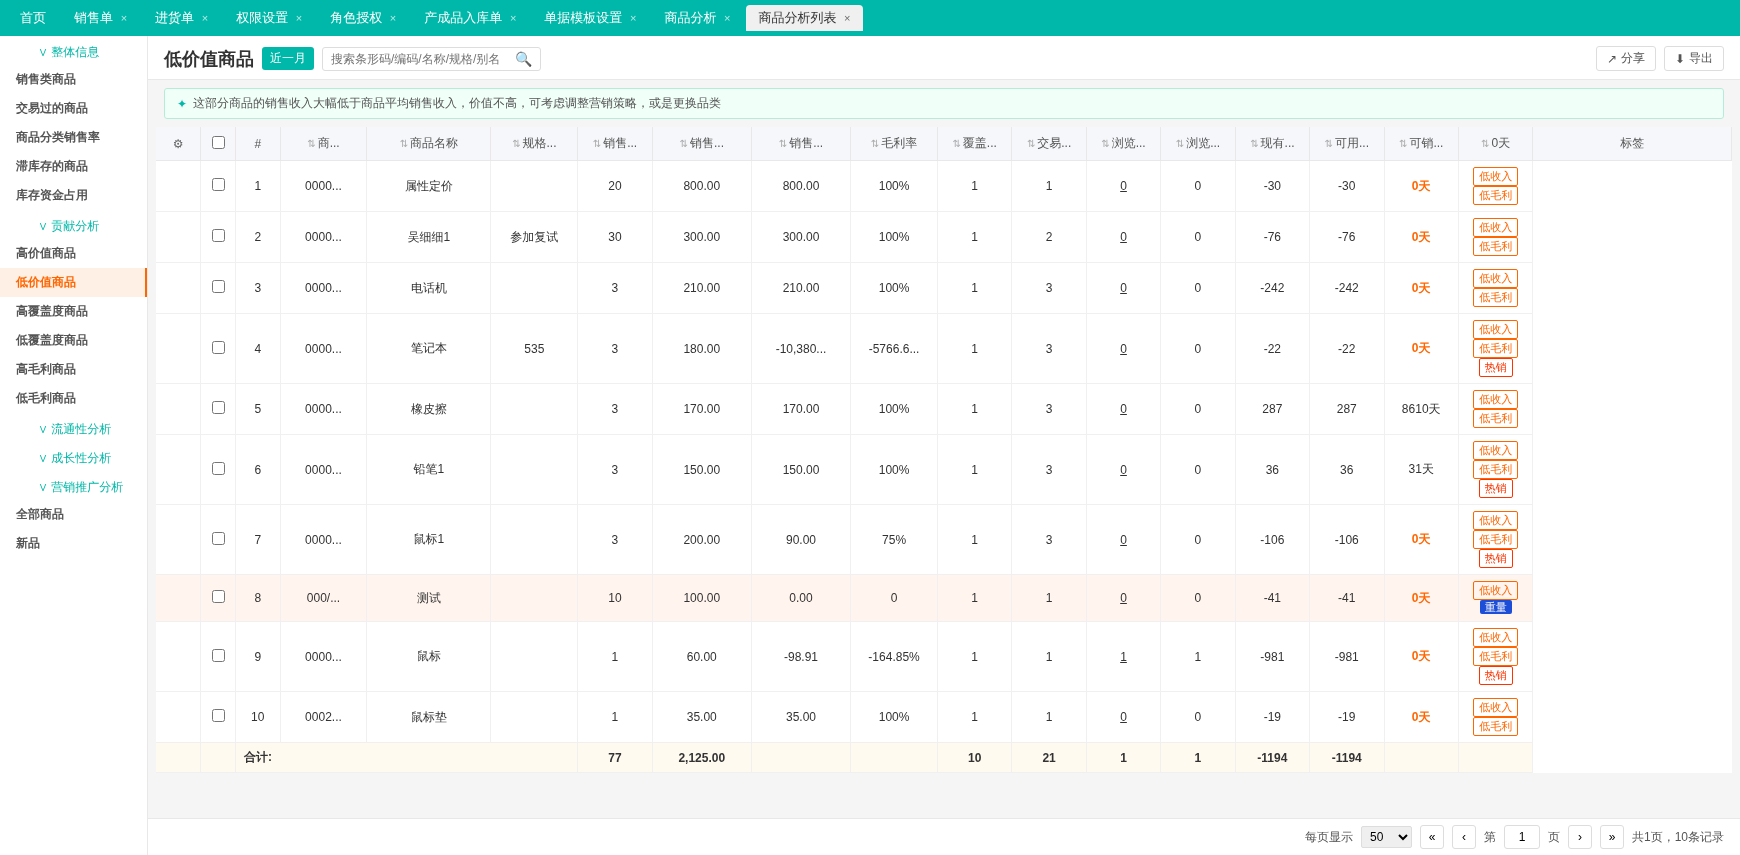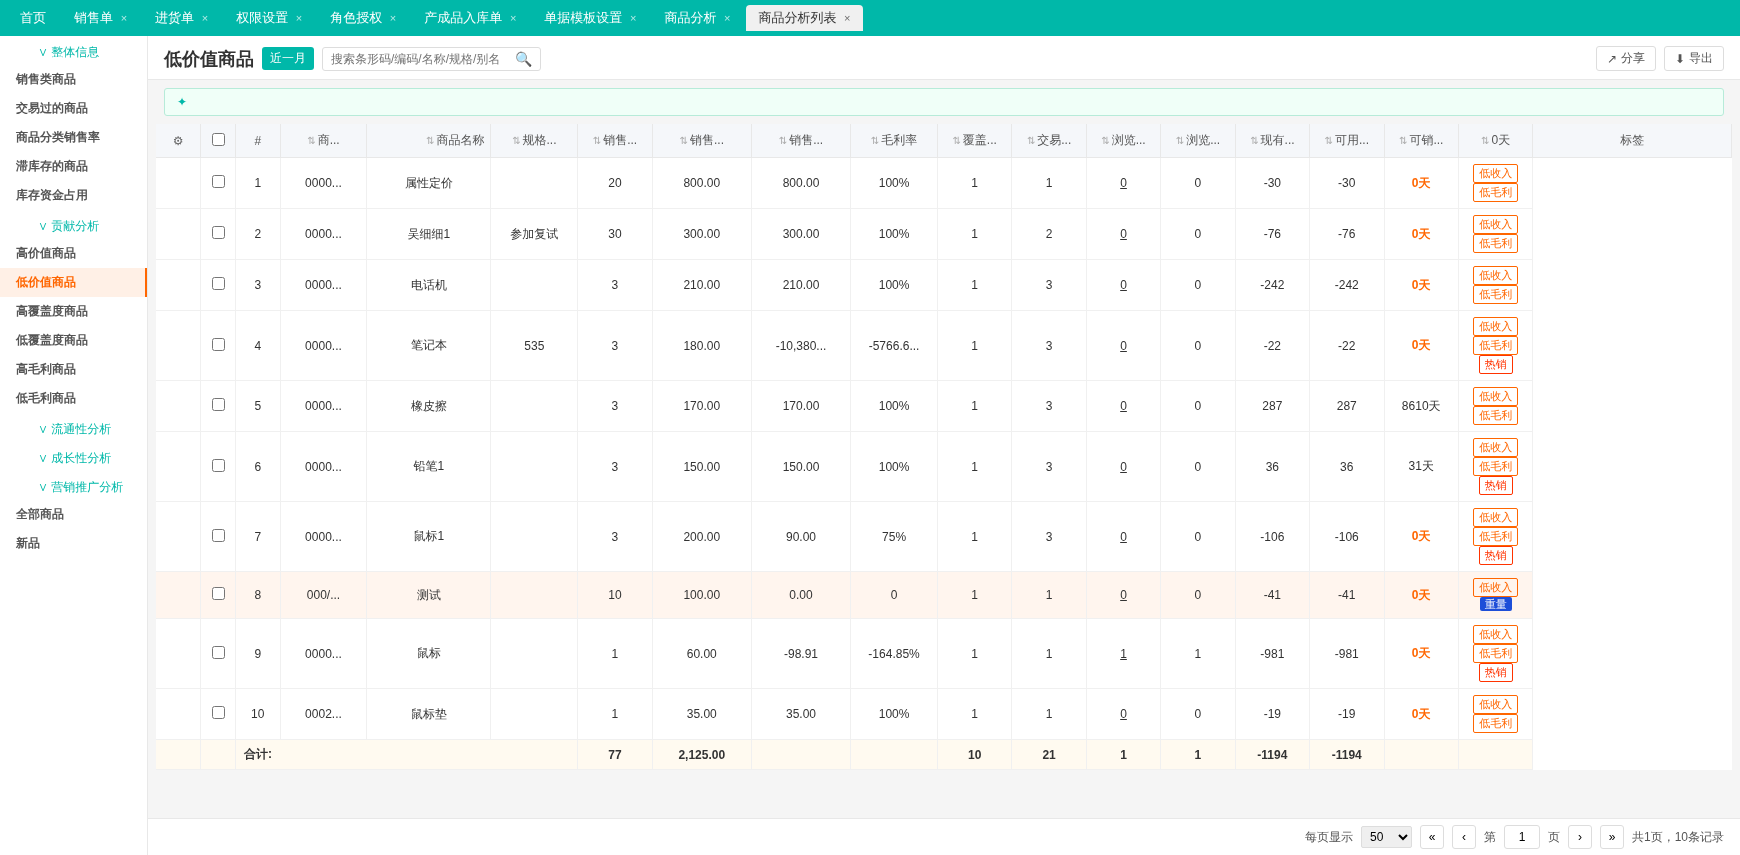--- a/index.html
+++ b/index.html
@@ -58,21 +58,21 @@
     
     
     .pagination-bar { background: white; border-top: 1px solid #e8e8e8; padding: 6px 16px; display: flex; align-items: center; justify-content: flex-end; gap: 8px; font-size: 12px; color: #555; }
     .page-size-select { border: 1px solid #ddd; border-radius: 2px; padding: 2px 4px; font-size: 12px; }
     .page-btn { width: 24px; height: 24px; border: 1px solid #ddd; background: white; border-radius: 3px; cursor: pointer; display: flex; align-items: center; justify-content: center; font-size: 12px; }
     .page-input { width: 36px; height: 24px; border: 1px solid #ddd; border-radius: 3px; text-align: center; font-size: 12px; }
     
     .col-num { width: 36px; }
     .col-check { width: 28px; }
     .col-code { width: 70px; }
-    .col-name { width: 100px; text-align: right; }
+    .col-name { width: 100px; }
     .col-spec { width: 70px; }
     .col-s1 { width: 60px; }
     .col-s2 { width: 80px; }
     .col-s3 { width: 80px; }
     .col-rate { width: 70px; }
     .col-cover { width: 60px; }
     .col-trade { width: 60px; }
     .col-browse1 { width: 60px; }
     .col-browse2 { width: 60px; }
     .col-stock1 { width: 60px; }
@@ -148,20 +148,21 @@
         </button>
         <button class="action-btn">
           <span>⬇</span>
           <span>导出</span>
         </button>
       </div>
     </div>
 
     <div class="alert-bar">
       <span class="alert-icon">✦</span>
+      <span>这部分商品的销售收入大幅低于商品平均销售收入，价值不高，可考虑调整营销策略，或是更换品类</span>
     </div>
 
     <div class="table-container">
       <table>
         <thead>
           <tr>
             <th class="col-num"><span class="settings-icon">⚙</span></th>
             <th class="col-check"><input type="checkbox" style=""></th>
             <th class="col-num">#</th>
             <th class="col-code sortable">商...</th>

